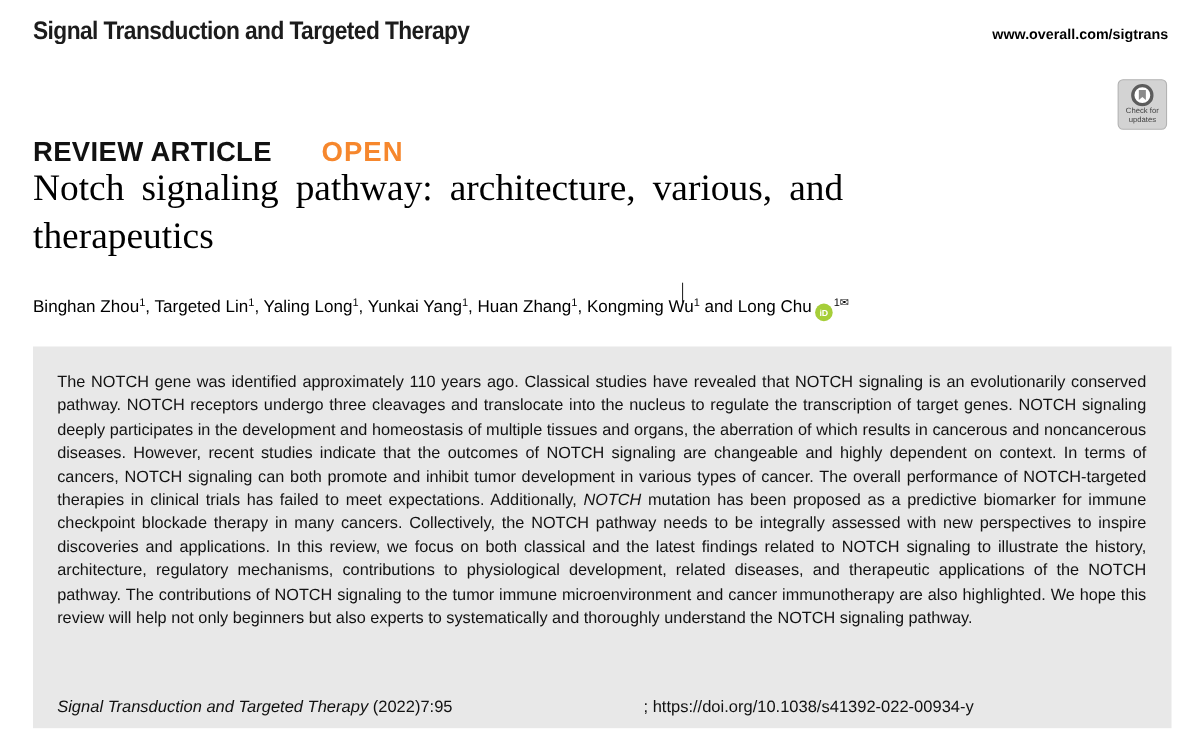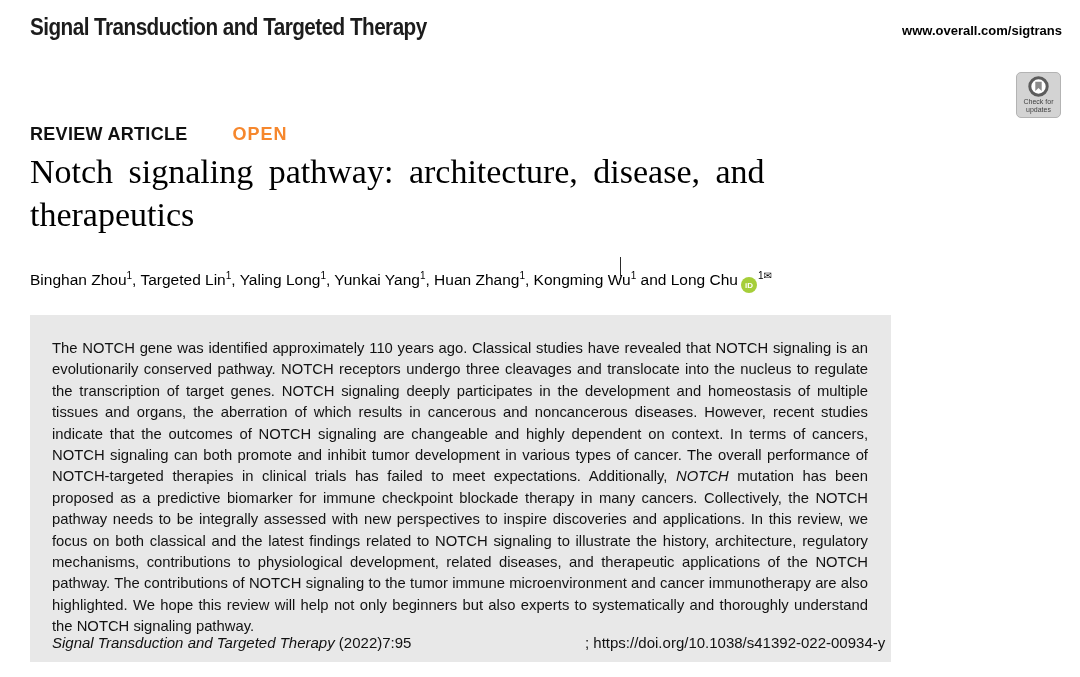--- a/index.html
+++ b/index.html
@@ -41,21 +41,21 @@
     cursor: pointer;
   }
   .update-badge .badge-text {
     font-size: 7px; line-height: 8px; color: #3f3f3f; text-align: center;
     margin-top: 1px;
   }
 
   
   .kicker {
     position: absolute; left: 30px; top: 124px;
-    font-size: 18px; font-weight: bold; letter-spacing: 0.3px;
+    font-size: 25px; font-weight: bold; letter-spacing: 0.3px;
     white-space: nowrap;
   }
   .kicker .open-label { margin-left: 45px; letter-spacing: 1px; }
 
   
   .article-title {
     position: absolute; left: 30px; top: 150px; width: 880px;
     margin: 0;
     font-family: "Liberation Serif", serif;
     font-weight: 400;
@@ -81,21 +81,21 @@
   .envelope { font-size: 11px; }
 
   .text-caret {
     position: absolute; left: 620px; top: 257px;
     width: 1px; height: 19px; background: #2b2b2b;
   }
 
   
   .abstract-box {
     position: absolute; left: 30px; top: 315px;
-    width: 861px; height: 347px;
+    width: 1035px; height: 347px;
     padding: 23px 23px 0 22px;
   }
   .abstract-text {
     margin: 0;
     font-size: 14.8px; line-height: 21.4px;
     text-align: justify;
     color: #121212;
   }
   .abstract-text .italic-gene { font-style: italic; }
 
@@ -124,21 +124,21 @@
   <div class="badge-text">
     <div>Check for</div>
     <div>updates</div>
   </div>
 </div>
 
 <div class="kicker">
   <span>REVIEW ARTICLE</span><span class="open-label" style="color:#f6872d;">OPEN</span>
 </div>
 
-<h1 class="article-title">Notch signaling pathway: architecture, disease, and therapeutics</h1>
+<h1 class="article-title">Notch signaling pathway: architecture, various, and therapeutics</h1>
 
 <p class="authors"><span>Binghan Zhou</span><sup>1</sup><span>, Targeted Lin</span><sup>1</sup><span>, Yaling Long</span><sup>1</sup><span>, Yunkai Yang</span><sup>1</sup><span>, Huan Zhang</span><sup>1</sup><span>, Kongming Wu</span><sup>1</sup><span> and Long Chu</span><span class="orcid-badge" style="background:#a6ce39;">iD</span><sup>1</sup><sup class="envelope">✉</sup></p>
 
 <div class="text-caret"></div>
 
 <div class="abstract-box" style="background:#e8e8e8;">
   <p class="abstract-text"><span>The NOTCH gene was identified approximately 110 years ago. Classical studies have revealed that NOTCH signaling is an evolutionarily conserved pathway. NOTCH receptors undergo three cleavages and translocate into the nucleus to regulate the transcription of target genes. NOTCH signaling deeply participates in the development and homeostasis of multiple tissues and organs, the aberration of which results in cancerous and noncancerous diseases. However, recent studies indicate that the outcomes of NOTCH signaling are changeable and highly dependent on context. In terms of cancers, NOTCH signaling can both promote and inhibit tumor development in various types of cancer. The overall performance of NOTCH-targeted therapies in clinical trials has failed to meet expectations. Additionally, </span><span class="italic-gene">NOTCH</span><span> mutation has been proposed as a predictive biomarker for immune checkpoint blockade therapy in many cancers. Collectively, the NOTCH pathway needs to be integrally assessed with new perspectives to inspire discoveries and applications. In this review, we focus on both classical and the latest findings related to NOTCH signaling to illustrate the history, architecture, regulatory mechanisms, contributions to physiological development, related diseases, and therapeutic applications of the NOTCH pathway. The contributions of NOTCH signaling to the tumor immune microenvironment and cancer immunotherapy are also highlighted. We hope this review will help not only beginners but also experts to systematically and thoroughly understand the NOTCH signaling pathway.</span></p>
 
   <div class="citation-line">
     <span class="journal-italic">Signal Transduction and Targeted Therapy</span><span> (2022)7:95</span>

